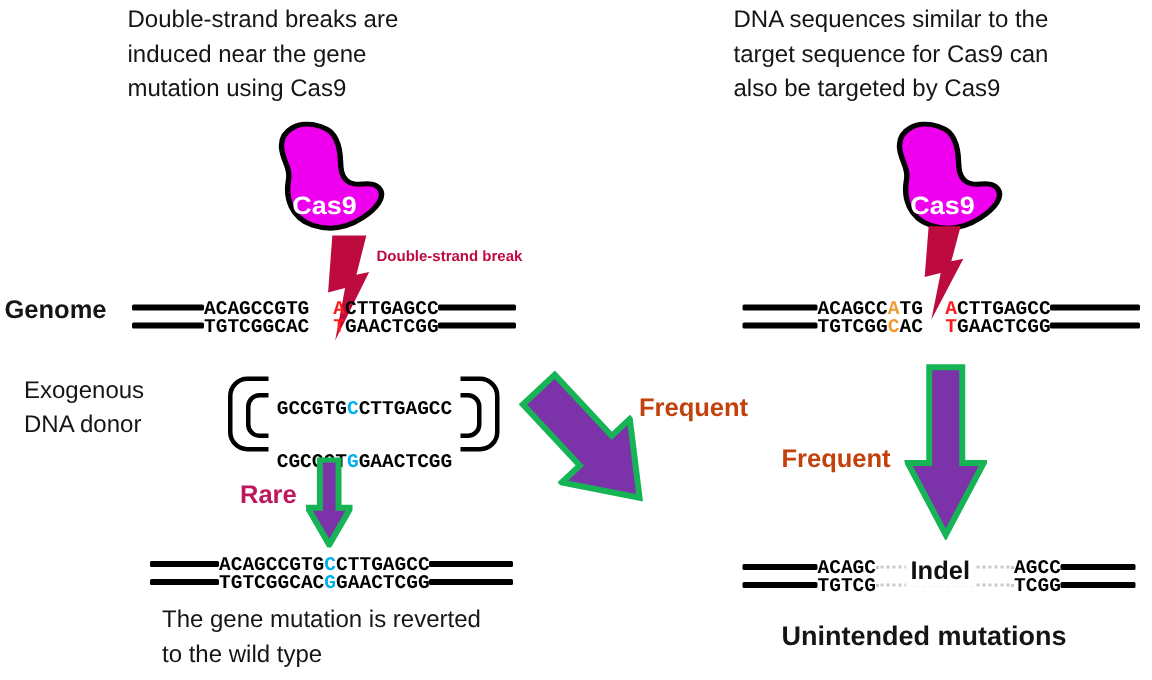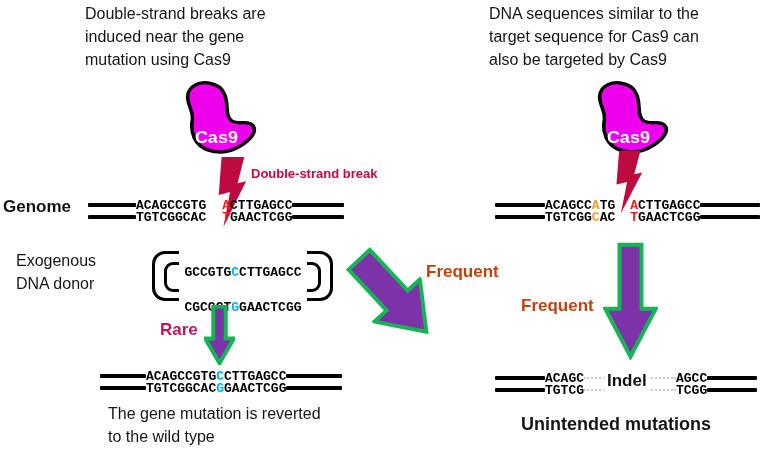--- a/index.html
+++ b/index.html
@@ -72,21 +72,21 @@
       <polygon points="8,1 32,1 25,28 34,26 10,73 17,37 5,40" fill="#be0b3f"></polygon>
     </svg>
   </div>
 
   <div class="abs" style="left:612px;top:150px;width:32px;height:64px;">
     <svg width="32" height="64" viewBox="0 0 36 74" preserveAspectRatio="none">
       <polygon points="8,1 32,1 25,28 34,26 10,73 17,37 5,40" fill="#be0b3f"></polygon>
     </svg>
   </div>
 
-  <div class="lbl crimson" style="left:251px;top:166px;font-size:13px;text-align:right;">Double-strand break</div>
+  <div class="lbl crimson" style="left:251px;top:166px;font-size:10px;text-align:right;">Double-strand break</div>
 
   <div class="lbl" style="left:3px;top:197px;font-size:17px;">Genome</div>
 
   <div class="seqrow" style="left:88px;top:199px;">
     <span class="bar" style="width:48px;"></span>
     <span>ACAGCCGTG</span>
     <span class="gap"></span>
     <span class="base-red">A</span>
     <span>CTTGAGCC</span>
     <span class="bar" style="width:52px;"></span>

